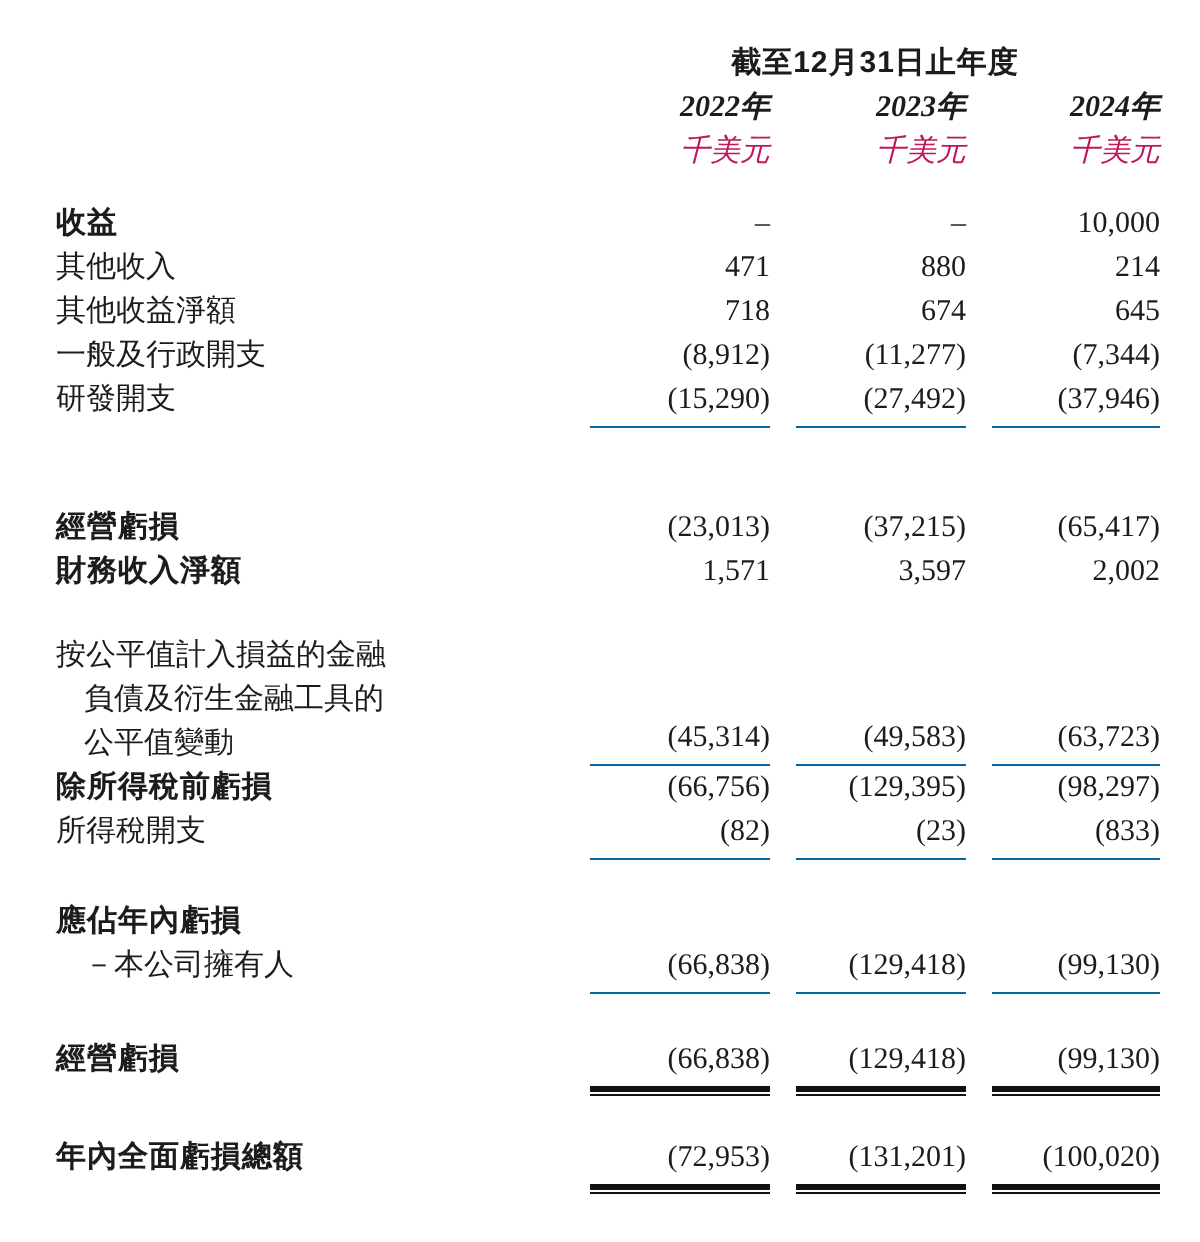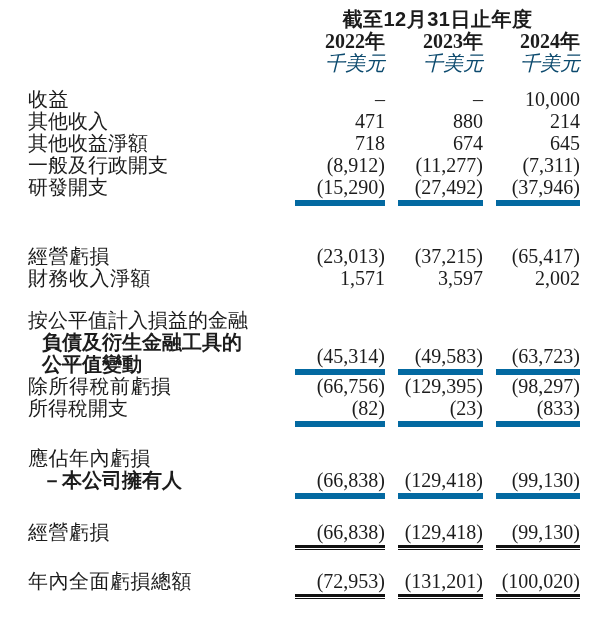--- a/index.html
+++ b/index.html
@@ -1,56 +1,56 @@
 <!DOCTYPE html>
 <html><head>
 <meta charset="utf-8">
 <style>
   html,body{margin:0;padding:0;background:#fff;}
   .doc{
     position:relative;
     width:600px;height:621px;
     box-sizing:border-box;
-    padding:8px 20px 0 28px;
+    padding:21px 20px 0 28px;
     background:#fff;
     color:#1c1c1c;
     font-family:"Liberation Serif","DejaVu Serif",serif;
-    font-size:20px;
+    font-size:15px;
     overflow:hidden;
   }
   .row{
     display:grid;
     grid-template-columns:254px 90px 85px 84px;
     column-gap:13px;
     line-height:22px;
   }
   .lbl{text-align:left;}
   .val{text-align:right;align-self:end;white-space:nowrap;}
   .b .lbl, .lbl.b{
     font-family:"Liberation Sans","DejaVu Sans",sans-serif;
-    font-weight:400;
+    font-weight:700;
     letter-spacing:.5px;
   }
   .title-row{font-weight:700;}
   .title-span{
     grid-column:2 / 5;
     text-align:center;
     font-family:"Liberation Sans","DejaVu Sans",sans-serif;
     letter-spacing:.5px;
     white-space:nowrap;
   }
-  .year{font-weight:700;}
-  .unit{font-style:italic;color:#0c4a6e;}
-  .u{border-bottom:6px solid #0369a1;padding-bottom:2px;}
+  .year{font-weight:700;font-style:italic;}
+  .unit{font-style:italic;color:#be185d;}
+  .u{border-bottom:1px solid #0369a1;padding-bottom:2px;}
   .dbl{position:relative;border-bottom:3px solid #111;padding-bottom:2px;}
   .dbl::after{
     content:"";position:absolute;left:0;right:0;bottom:-5px;
     height:1px;background:#111;
   }
-  .indent{padding-left:14px;font-weight:bold;}
+  .indent{padding-left:14px;}
   .mt14{margin-top:14px;}
   .mt18{}
   .mt20{margin-top:20px;}
   .mt22{margin-top:22px;}
   .mt27{margin-top:39px;}
 </style>
 </head>
 <body>
 
 <div class="doc">
@@ -90,21 +90,21 @@
     <div class="lbl">其他收益淨額</div>
     <div class="val">718</div>
     <div class="val">674</div>
     <div class="val">645</div>
   </div>
 
   <div class="row">
     <div class="lbl">一般及行政開支</div>
     <div class="val">(8,912)</div>
     <div class="val">(11,277)</div>
-    <div class="val">(7,311)</div>
+    <div class="val">(7,344)</div>
   </div>
 
   <div class="row">
     <div class="lbl">研發開支</div>
     <div class="val u">(15,290)</div>
     <div class="val u">(27,492)</div>
     <div class="val u">(37,946)</div>
   </div>
 
   <div class="row b mt27">

